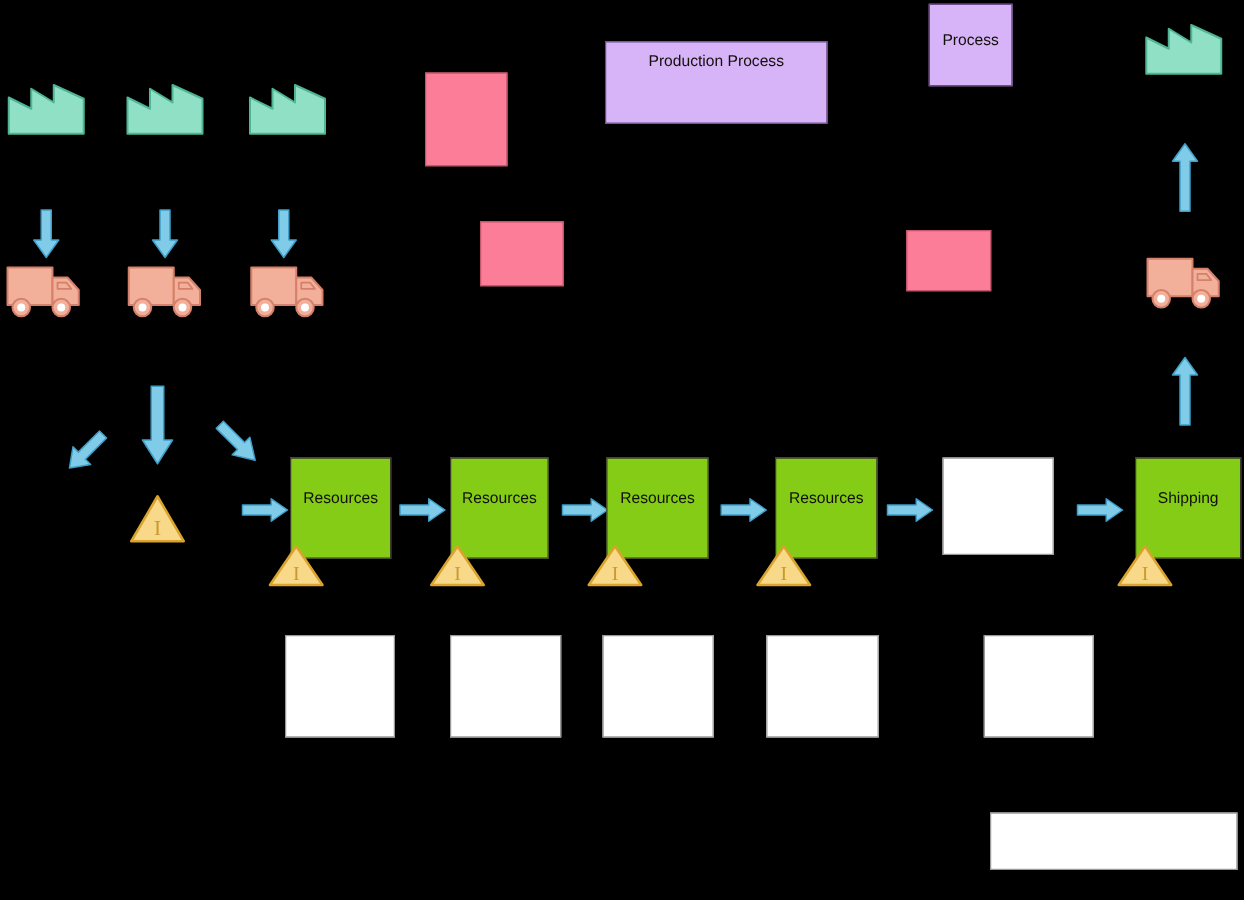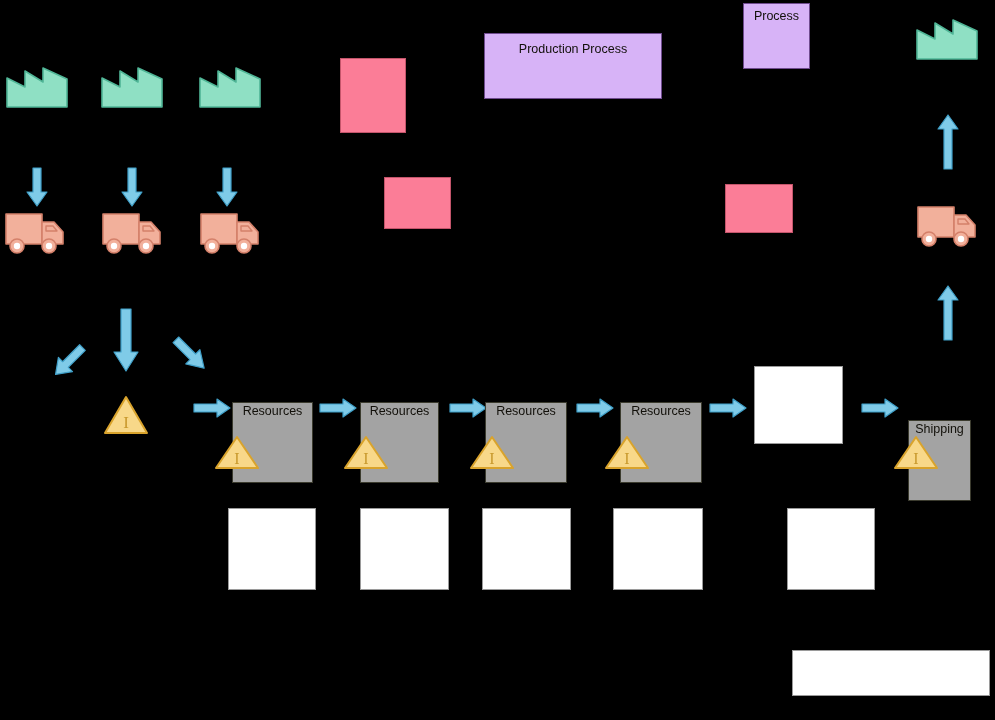--- a/index.html
+++ b/index.html
@@ -12,27 +12,26 @@
     width: 995px;
     height: 720px;
     background: #000000;
     overflow: hidden;
     font-family: "Liberation Sans", sans-serif;
   }
   .node { position: absolute; box-sizing: border-box; }
 
   
   .process-box {
-    background: #a3a3a3;
+    background: #84cc16;
     border: 1px solid #3b3b2e;
     display: flex;
     justify-content: center;
     align-items: flex-start;
-    padding-top: 2px;
-    margin-top: 36px;
+    padding-top: 25px;
   }
   .process-box .lbl {
     font-size: 12.5px;
     color: #12100a;
     line-height: 1.1;
     text-align: center;
   }
   .blank-box {
     background: #ffffff;
     border: 1px solid #9a9a9a;
@@ -56,21 +55,21 @@
     justify-content: center;
     align-items: flex-start;
     padding-top: 9px;
   }
   .purple-box .lbl {
     font-size: 12.5px;
     color: #12100a;
     text-align: center;
     line-height: 1.1;
   }
-  .purple-box.small { padding-top: 6px; }
+  .purple-box.small { padding-top: 22px; }
 
   
   .icon-svg { display: block; width: 100%; height: 100%; overflow: visible; }
 </style>
 </head>
 <body>
 
 <div id="canvas">
 
   <div class="node" style="left:6px; top:60px; width:62px; height:48px;">
@@ -274,21 +273,21 @@
     <svg class="icon-svg" viewBox="0 0 46 35">
       <path d="M23,2 L44,33 L2,33 Z" fill="#f8d889" stroke="#d9a32c" stroke-width="2" stroke-linejoin="round"></path>
       <text x="23" y="29" text-anchor="middle" font-family="'Liberation Serif', serif" font-size="16" fill="#c99a2e">I</text>
     </svg>
   </div>
 
   <div class="node blank-box" style="left:754px; top:366px; width:89px; height:78px;">
     <span class="lbl"></span>
   </div>
 
-  <div class="node process-box" style="left:908px; top:384px; width:63px; height:81px;">
+  <div class="node process-box" style="left:908px; top:366px; width:85px; height:81px;">
     <span class="lbl">Shipping</span>
   </div>
   <div class="node" style="left:893px; top:435px; width:46px; height:35px;">
     <svg class="icon-svg" viewBox="0 0 46 35">
       <path d="M23,2 L44,33 L2,33 Z" fill="#f8d889" stroke="#d9a32c" stroke-width="2" stroke-linejoin="round"></path>
       <text x="23" y="29" text-anchor="middle" font-family="'Liberation Serif', serif" font-size="16" fill="#c99a2e">I</text>
     </svg>
   </div>
 
   <div class="node data-box" style="left:228px; top:508px; width:88px; height:82px;">

